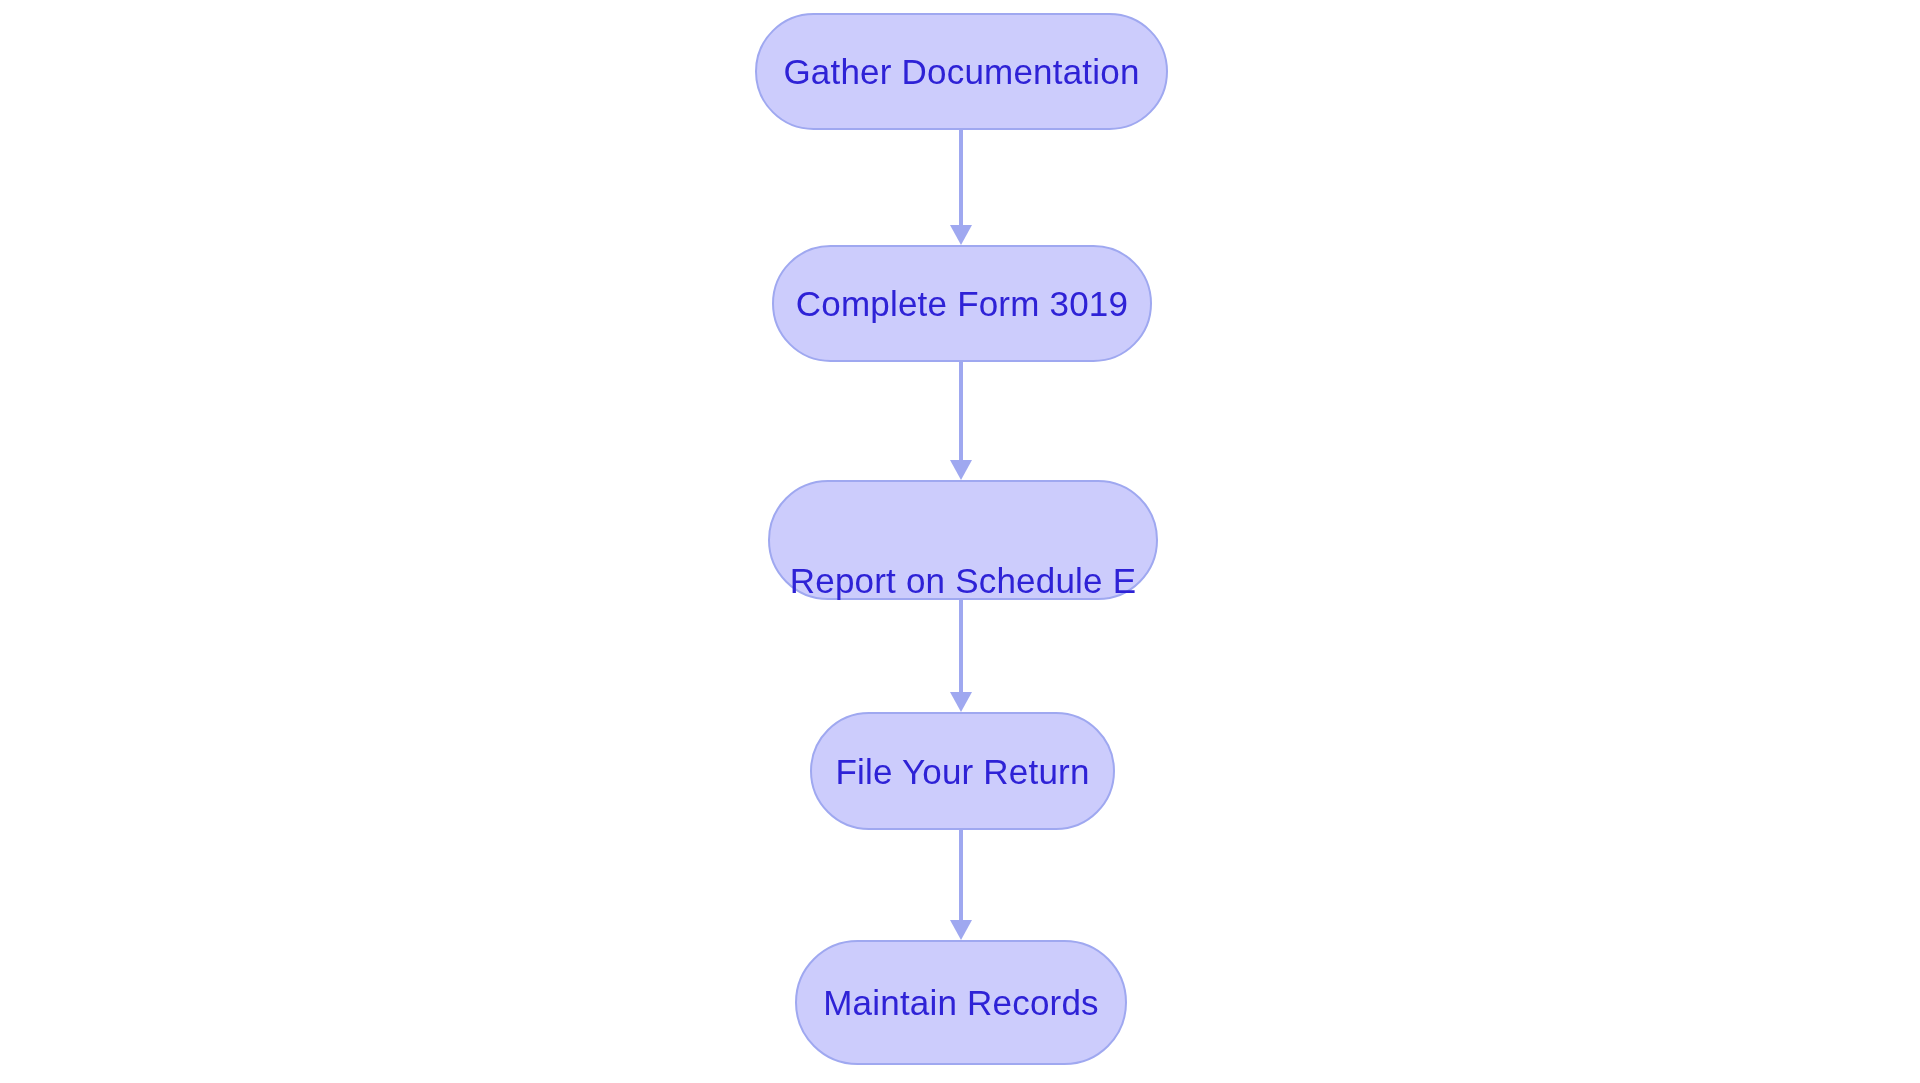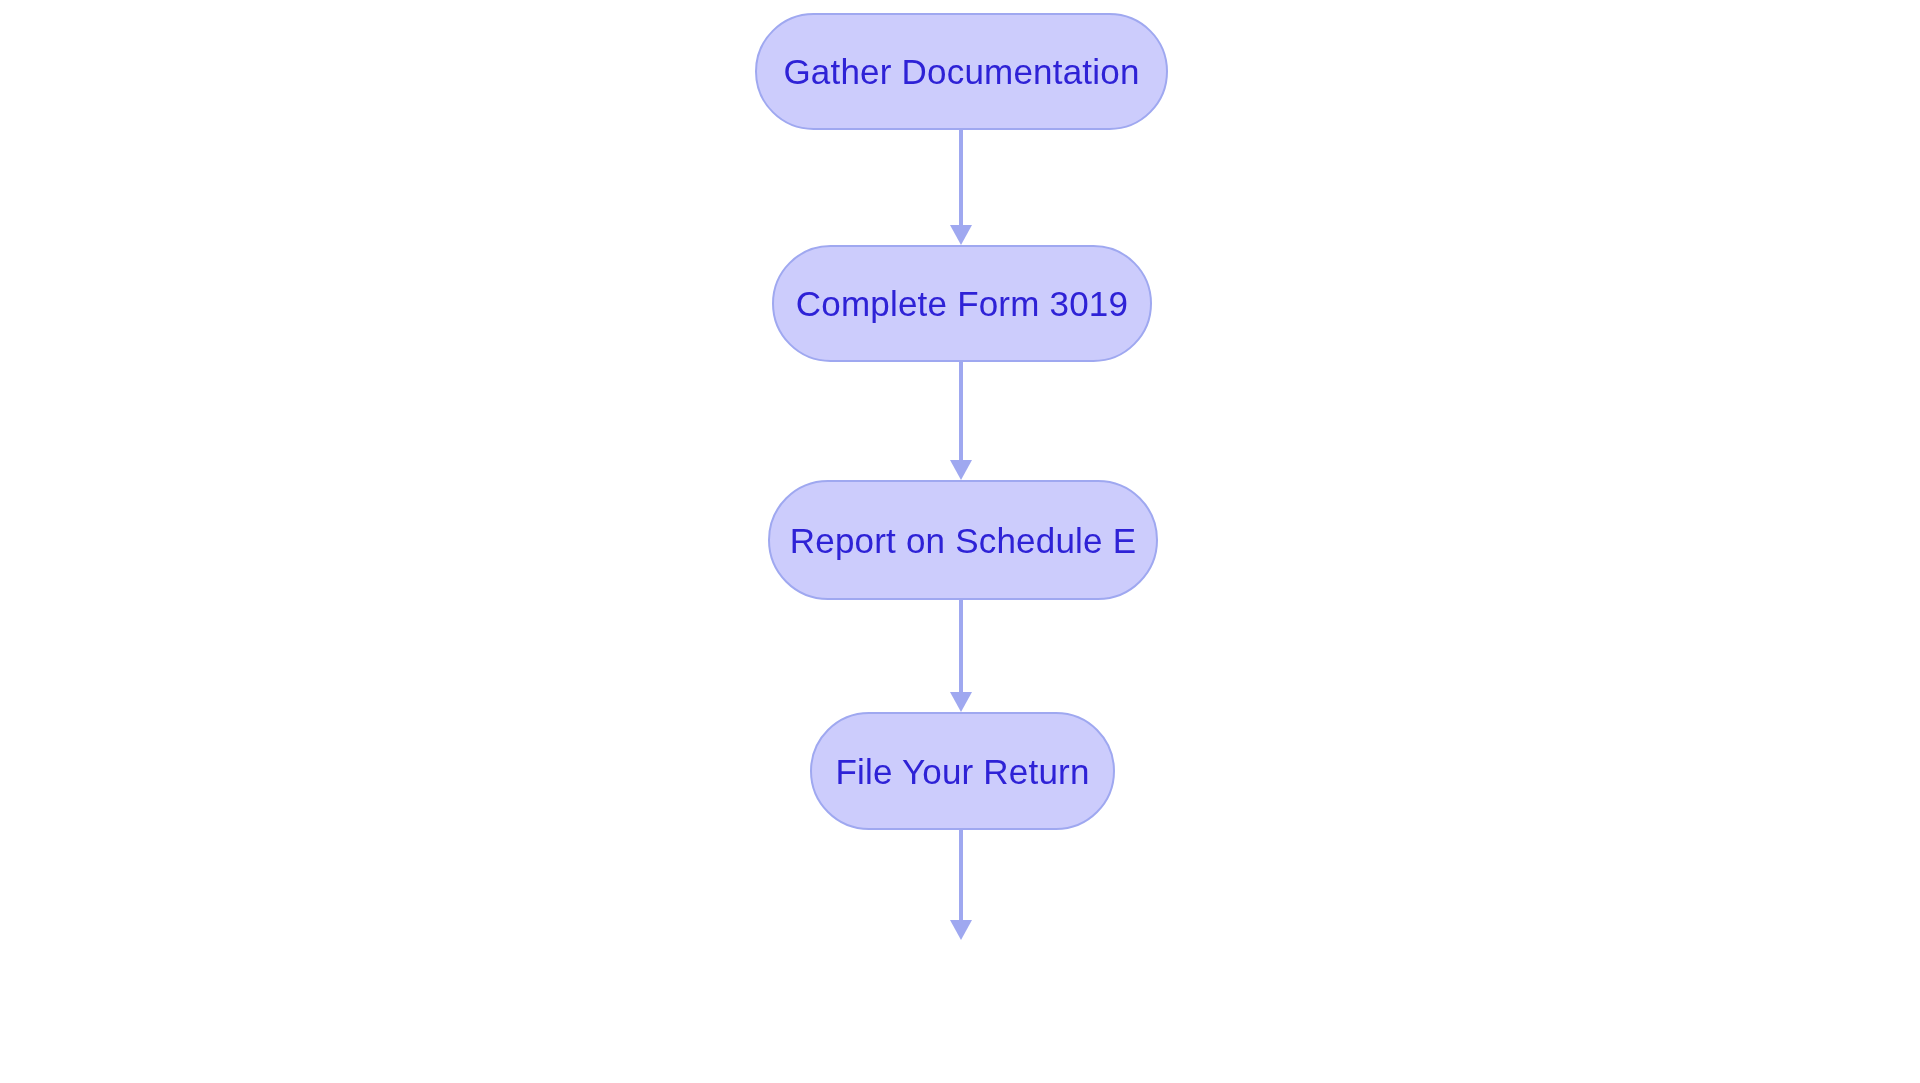--- a/index.html
+++ b/index.html
@@ -93,22 +93,25 @@
   </div>
 
   <div class="node" style="left:755px; top:13px; width:413px; height:117px;">
     <span class="node-label">Gather Documentation</span>
   </div>
 
   <div class="node" style="left:772px; top:245px; width:380px; height:117px;">
     <span class="node-label">Complete Form 3019</span>
   </div>
 
-  <div class="node" style="left:768px; top:480px; width:390px; height:120px;">
+  <div class="node" style="left:768px; top:480px; width:390px; height:120px;align-items:flex-end;">
     <span class="node-label">Report on Schedule E</span>
   </div>
 
   <div class="node" style="left:810px; top:712px; width:305px; height:118px;text-align:right;">
     <span class="node-label">File Your Return</span>
   </div>
 
+  <div class="node" style="left:795px; top:940px; width:332px; height:125px;">
+    <span class="node-label">Maintain Records</span>
+  </div>
 
 </div>
 
 </body></html>

